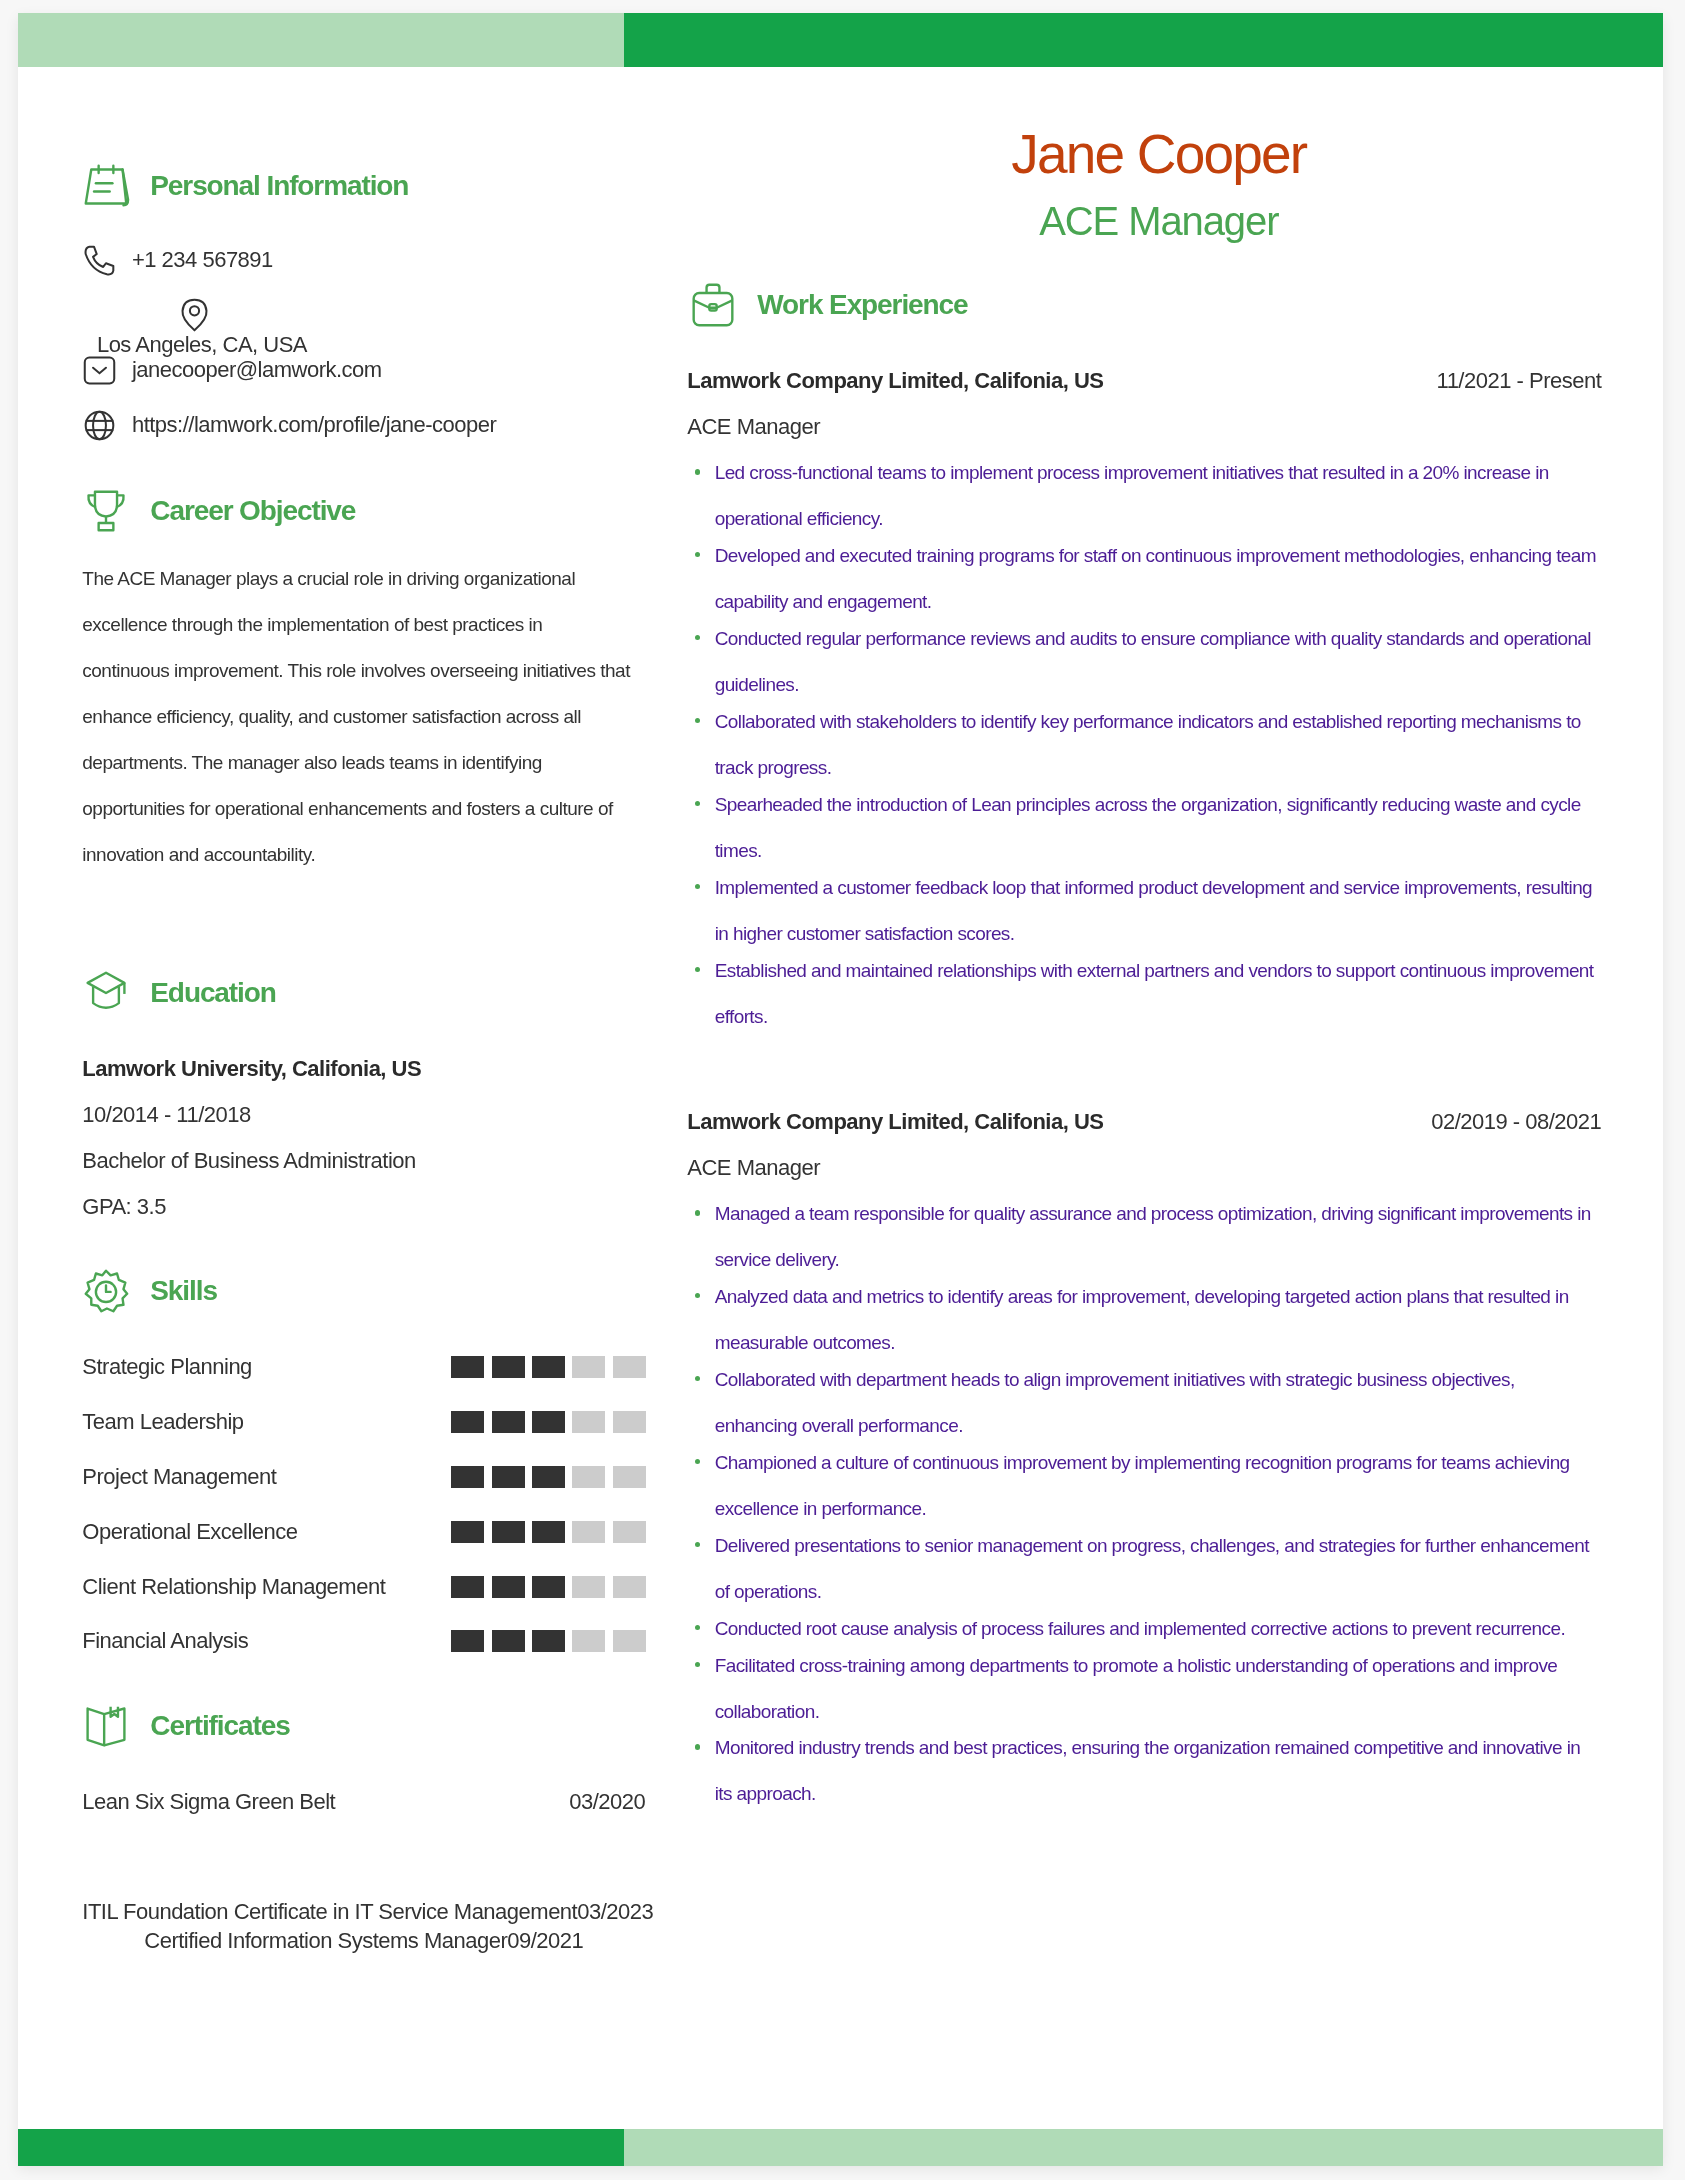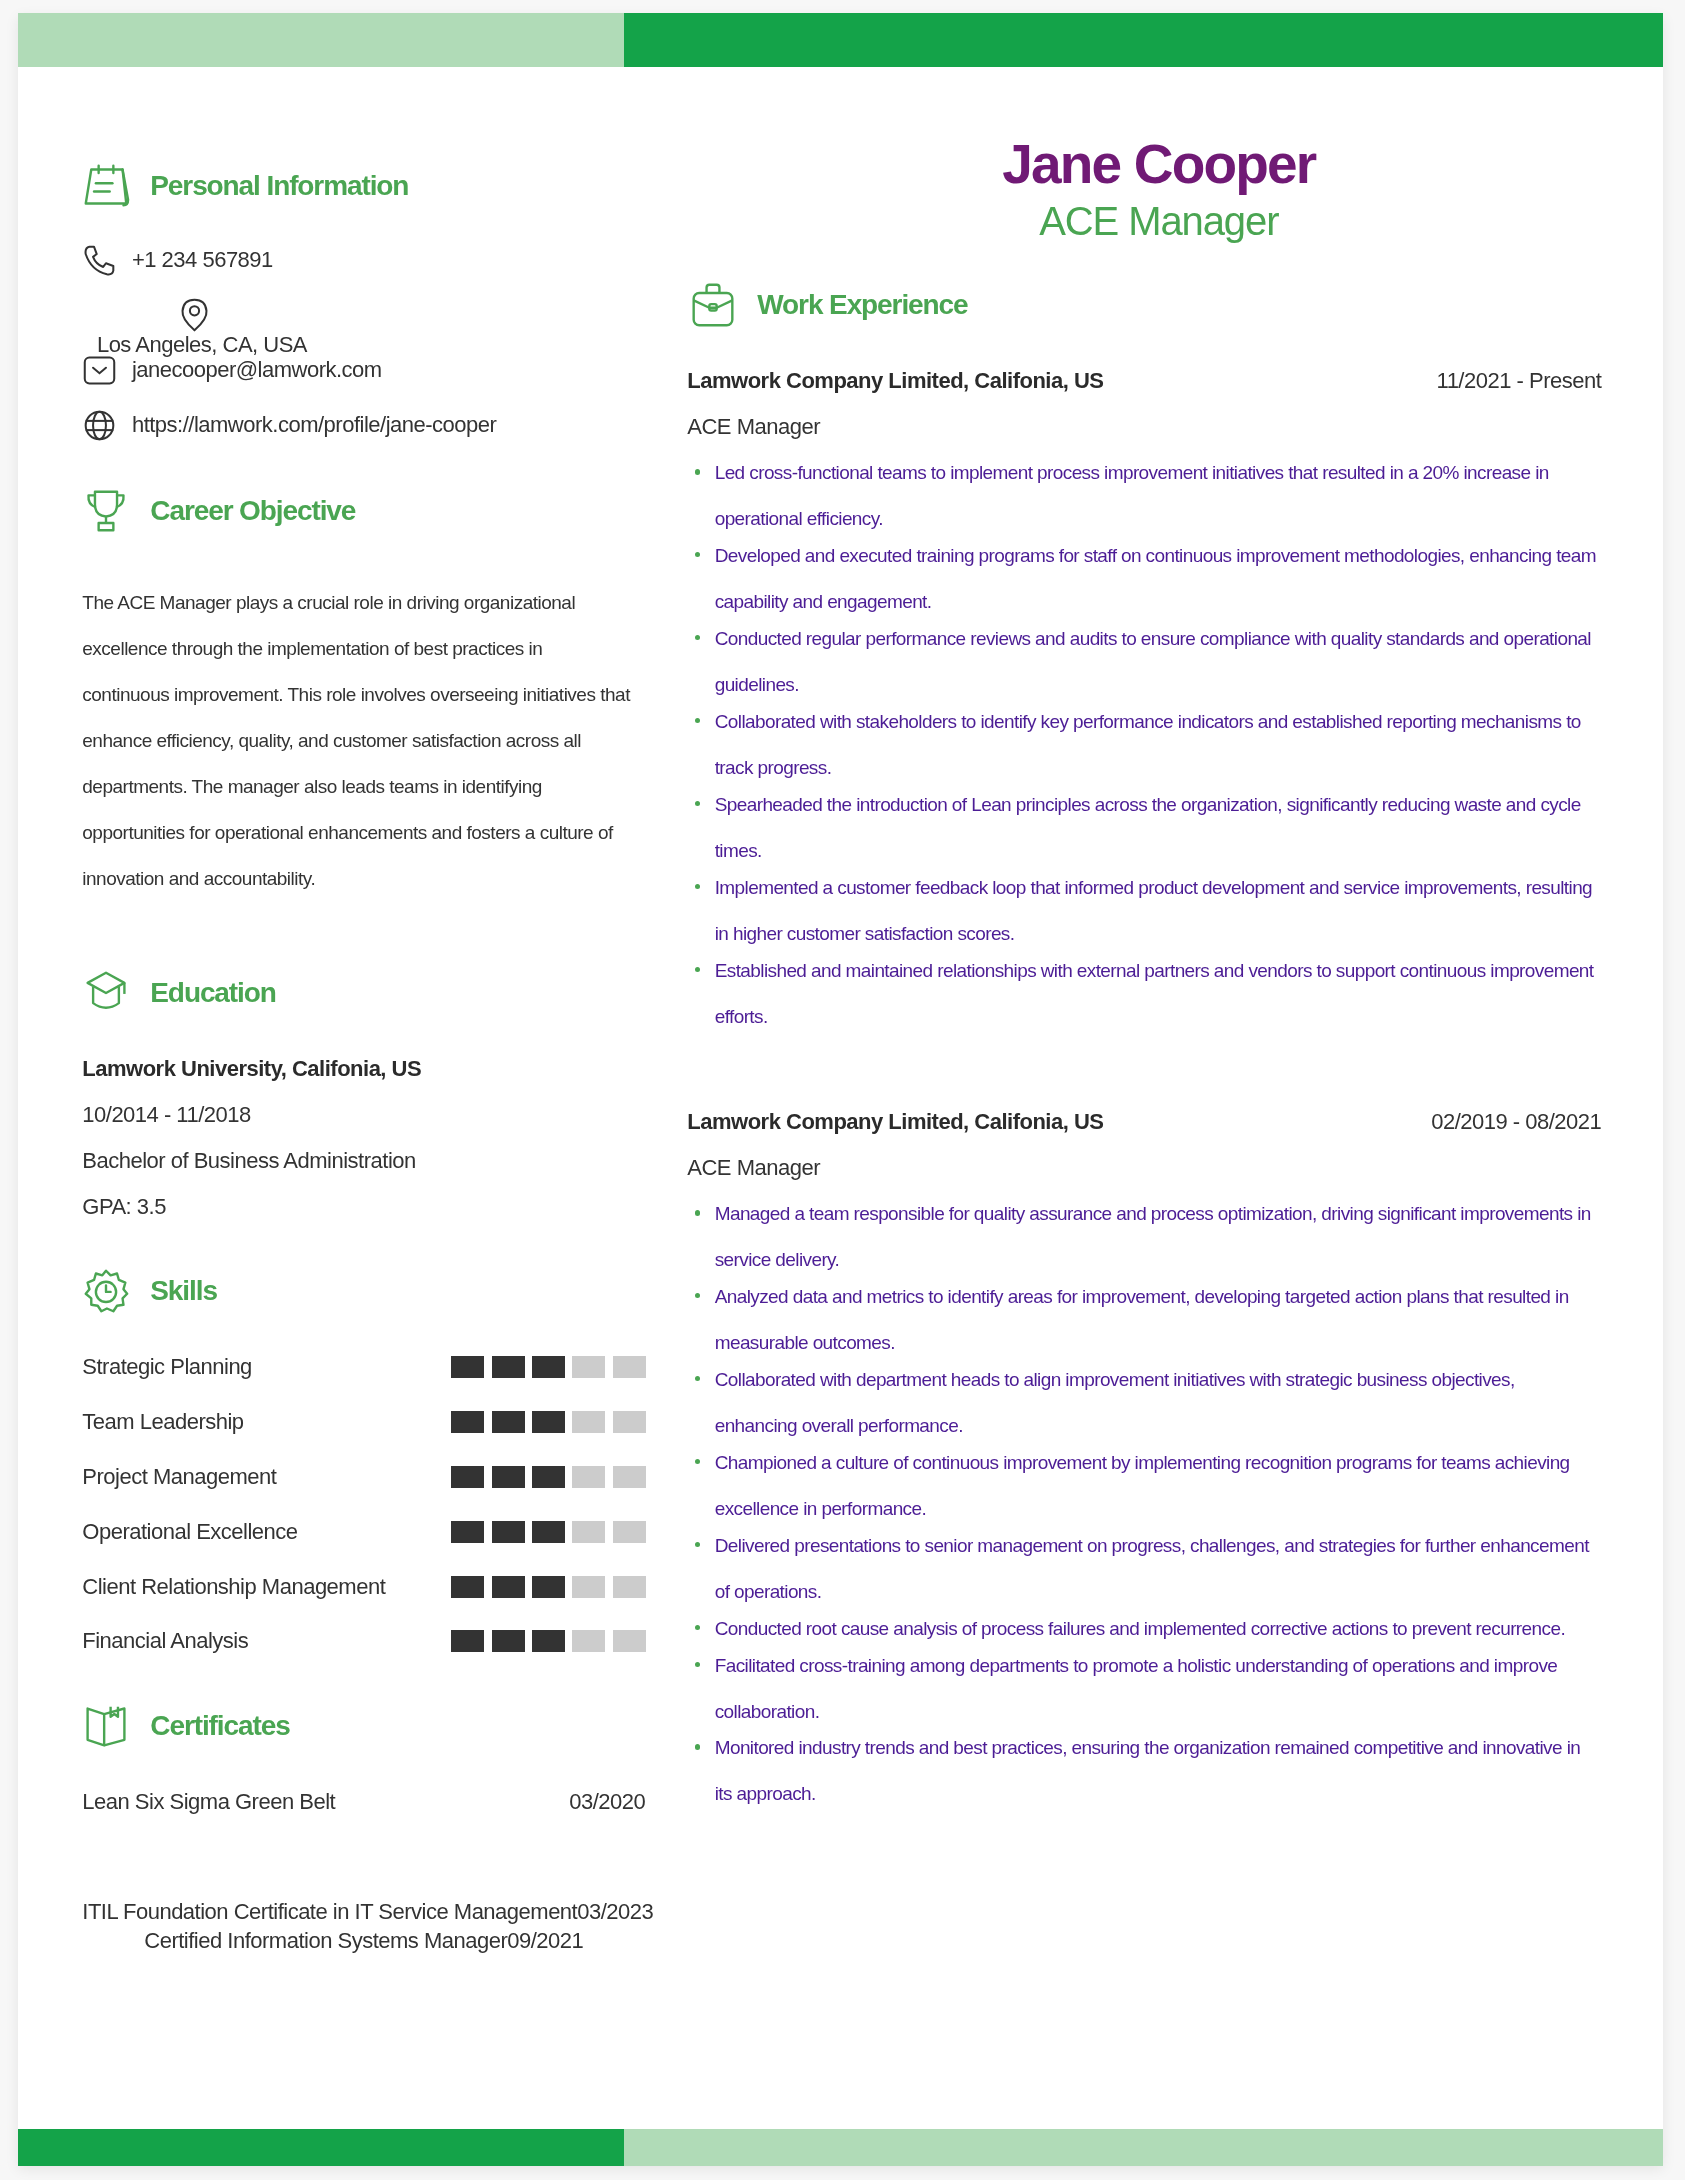--- a/index.html
+++ b/index.html
@@ -26,32 +26,32 @@
     letter-spacing: -1.1px; white-space: nowrap;
   }
   .txt { font-size: 22px; letter-spacing: -0.5px; color: #333333; white-space: nowrap; }
   .bold { font-weight: bold; color: #2b2b2b; }
 
   .contact-row { position: absolute; left: 64px; display: flex; align-items: center; height: 37px; }
   .contact-row svg { width: 35px; height: 35px; flex: 0 0 auto; }
   .contact-row .txt { margin-left: 14.6px; }
 
   .objective {
-    position: absolute; left: 64px; top: 567px; width: 548px;
+    position: absolute; left: 64px; top: 543px; width: 548px;
     font-size: 19px; letter-spacing: -0.5px; line-height: 46px; color: #333333;
   }
 
   .skill-row { position: absolute; left: 64px; width: 567px; height: 27.4px; display: flex; align-items: center; justify-content: space-between; }
   .dots { display: flex; gap: 7.3px; margin-right: 3.7px; }
   .dot { width: 33px; height: 22px; background: #cccccc; }
   .dot.on { background: #333333; }
 
   .cert-row { position: absolute; left: 64px; width: 563px; display: flex; justify-content: space-between; align-items: center; height: 27.4px; }
 
-  .name { position: absolute; left: 658px; width: 965px; top: 119px; text-align: center; font-size: 55px; font-weight: bold; color: #701a75; letter-spacing: -1.8px; line-height: 64px; }
+  .name { position: absolute; left: 658px; width: 965px; top: 109px; text-align: center; font-size: 55px; font-weight: normal; color: #c2410c; letter-spacing: -1.8px; line-height: 64px; }
   .jobtitle { position: absolute; left: 658px; width: 965px; top: 183px; text-align: center; font-size: 40px; color: #4aa552; letter-spacing: -1.1px; line-height: 51px; }
 
   .job { position: absolute; left: 669px; width: 914px; }
   .job-head { display: flex; justify-content: space-between; align-items: center; height: 27.4px; }
   .job-role { height: 27.4px; margin-top: 18.3px; display: flex; align-items: center; }
   .bullets { list-style: none; margin: 18.3px 0 0 0; padding: 0; }
   .bullets li {
     position: relative; padding-left: 27.4px; font-size: 19px; letter-spacing: -0.6px;
     line-height: 46px; color: #4c1d95; margin-top: -9.1px;
   }

